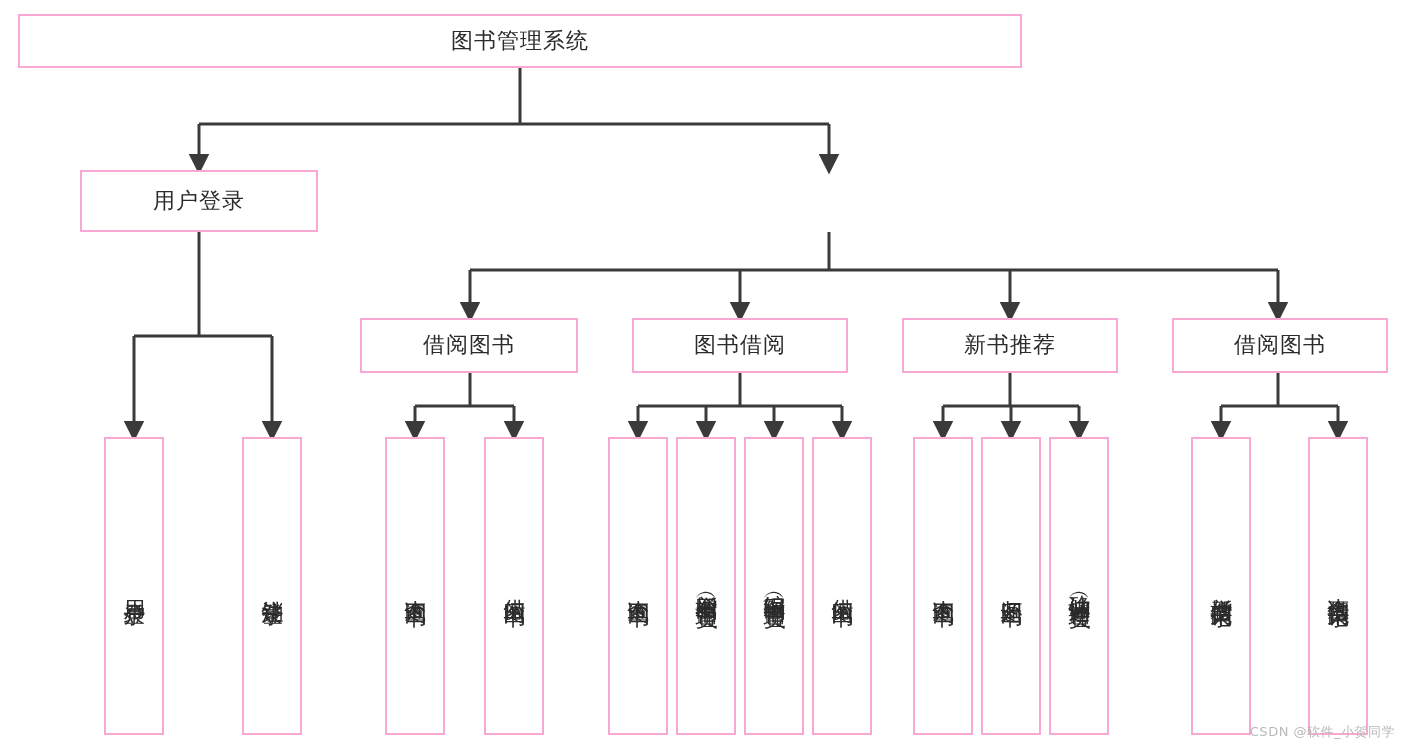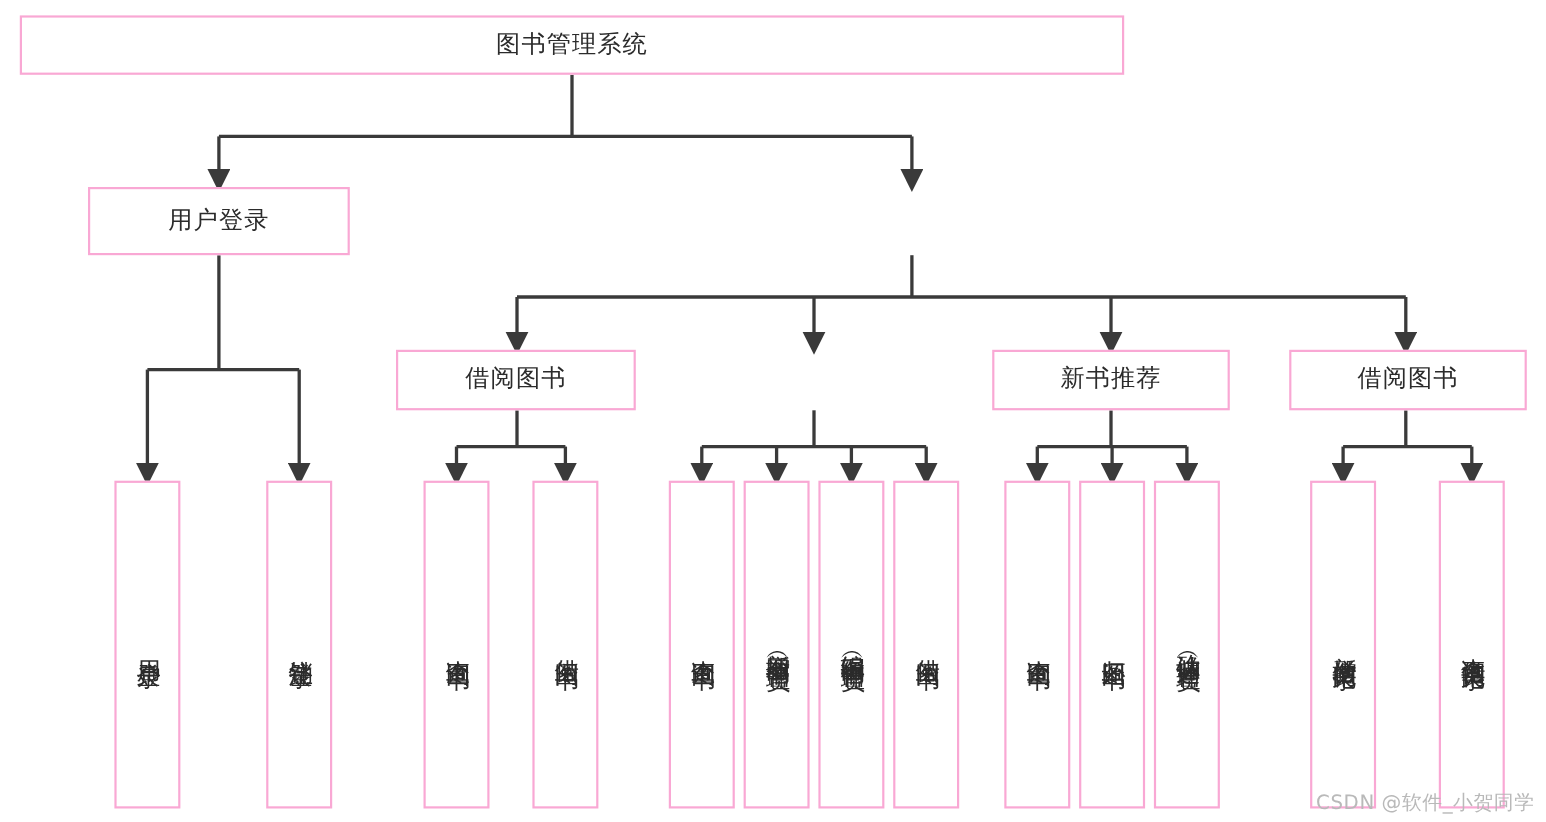--- a/index.html
+++ b/index.html
@@ -45,21 +45,21 @@
     text-orientation: upright;
     font-size: 22px;
     line-height: 1.22;
     letter-spacing: 2px;
     padding: 6px 0;
   }
   #watermark {
     position: absolute;
     right: 10px;
     bottom: 6px;
-    font-size: 18px;
+    font-size: 13px;
     color: #b9b9b9;
     letter-spacing: 0.5px;
     white-space: nowrap;
   }
 </style>
 </head>
 <body>
 
 <div id="canvas">
 
@@ -110,20 +110,21 @@
     <path d="M 1221 406 L 1338 406" stroke="#3a3a3a" stroke-width="3" fill="none"></path>
     <path d="M 1221 406 L 1221 431" stroke="#3a3a3a" stroke-width="3" fill="none" marker-end="url(#arrow)"></path>
     <path d="M 1338 406 L 1338 431" stroke="#3a3a3a" stroke-width="3" fill="none" marker-end="url(#arrow)"></path>
   </svg>
 
   <div class="node horiz" id="node-root" style="left: 18px; top: 14px; width: 1004px; height: 54px;">图书管理系统</div>
 
   <div class="node horiz" id="node-l2-0" style="left: 80px; top: 170px; width: 238px; height: 62px;">用户登录</div>
 
   <div class="node horiz" id="node-l3-0" style="left: 360px; top: 318px; width: 218px; height: 55px;">借阅图书</div>
+  <div class="node horiz" id="node-l3-1" style="left: 632px; top: 318px; width: 216px; height: 55px;">图书借阅</div>
   <div class="node horiz" id="node-l3-2" style="left: 902px; top: 318px; width: 216px; height: 55px;">新书推荐</div>
   <div class="node horiz" id="node-l3-3" style="left: 1172px; top: 318px; width: 216px; height: 55px;">借阅图书</div>
 
   <div class="node leaf" id="node-leaf-0" style="left: 104px; top: 437px; width: 60px; height: 298px;">用户登录</div>
   <div class="node leaf" id="node-leaf-1" style="left: 242px; top: 437px; width: 60px; height: 298px;">注销登录</div>
   <div class="node leaf" id="node-leaf-2" style="left: 385px; top: 437px; width: 60px; height: 298px;">查询图书</div>
   <div class="node leaf" id="node-leaf-3" style="left: 484px; top: 437px; width: 60px; height: 298px;">借阅图书</div>
   <div class="node leaf" id="node-leaf-4" style="left: 608px; top: 437px; width: 60px; height: 298px;">查询图书</div>
   <div class="node leaf" id="node-leaf-5" style="left: 676px; top: 437px; width: 60px; height: 298px;">新增图书（管理员）</div>
   <div class="node leaf" id="node-leaf-6" style="left: 744px; top: 437px; width: 60px; height: 298px;">编辑图书（管理员）</div>

